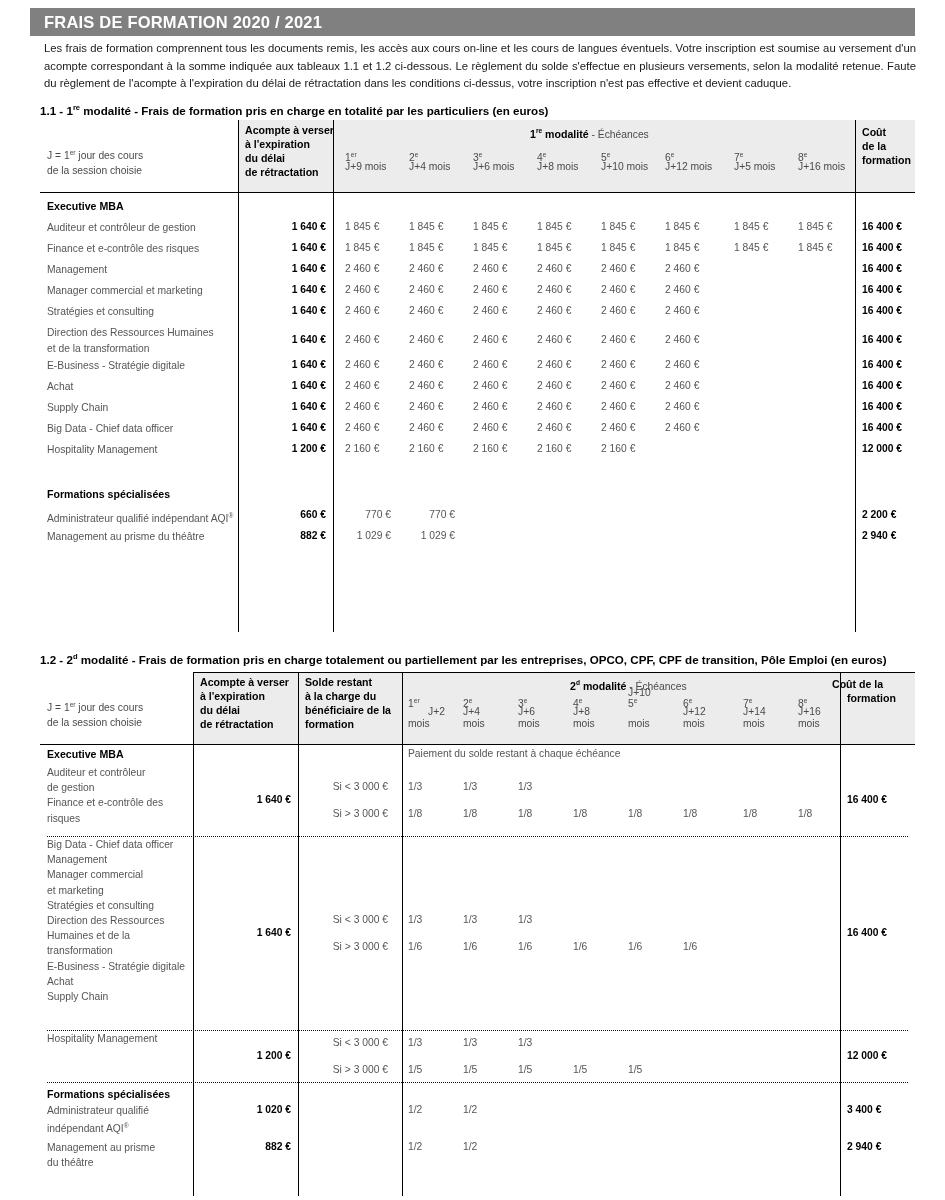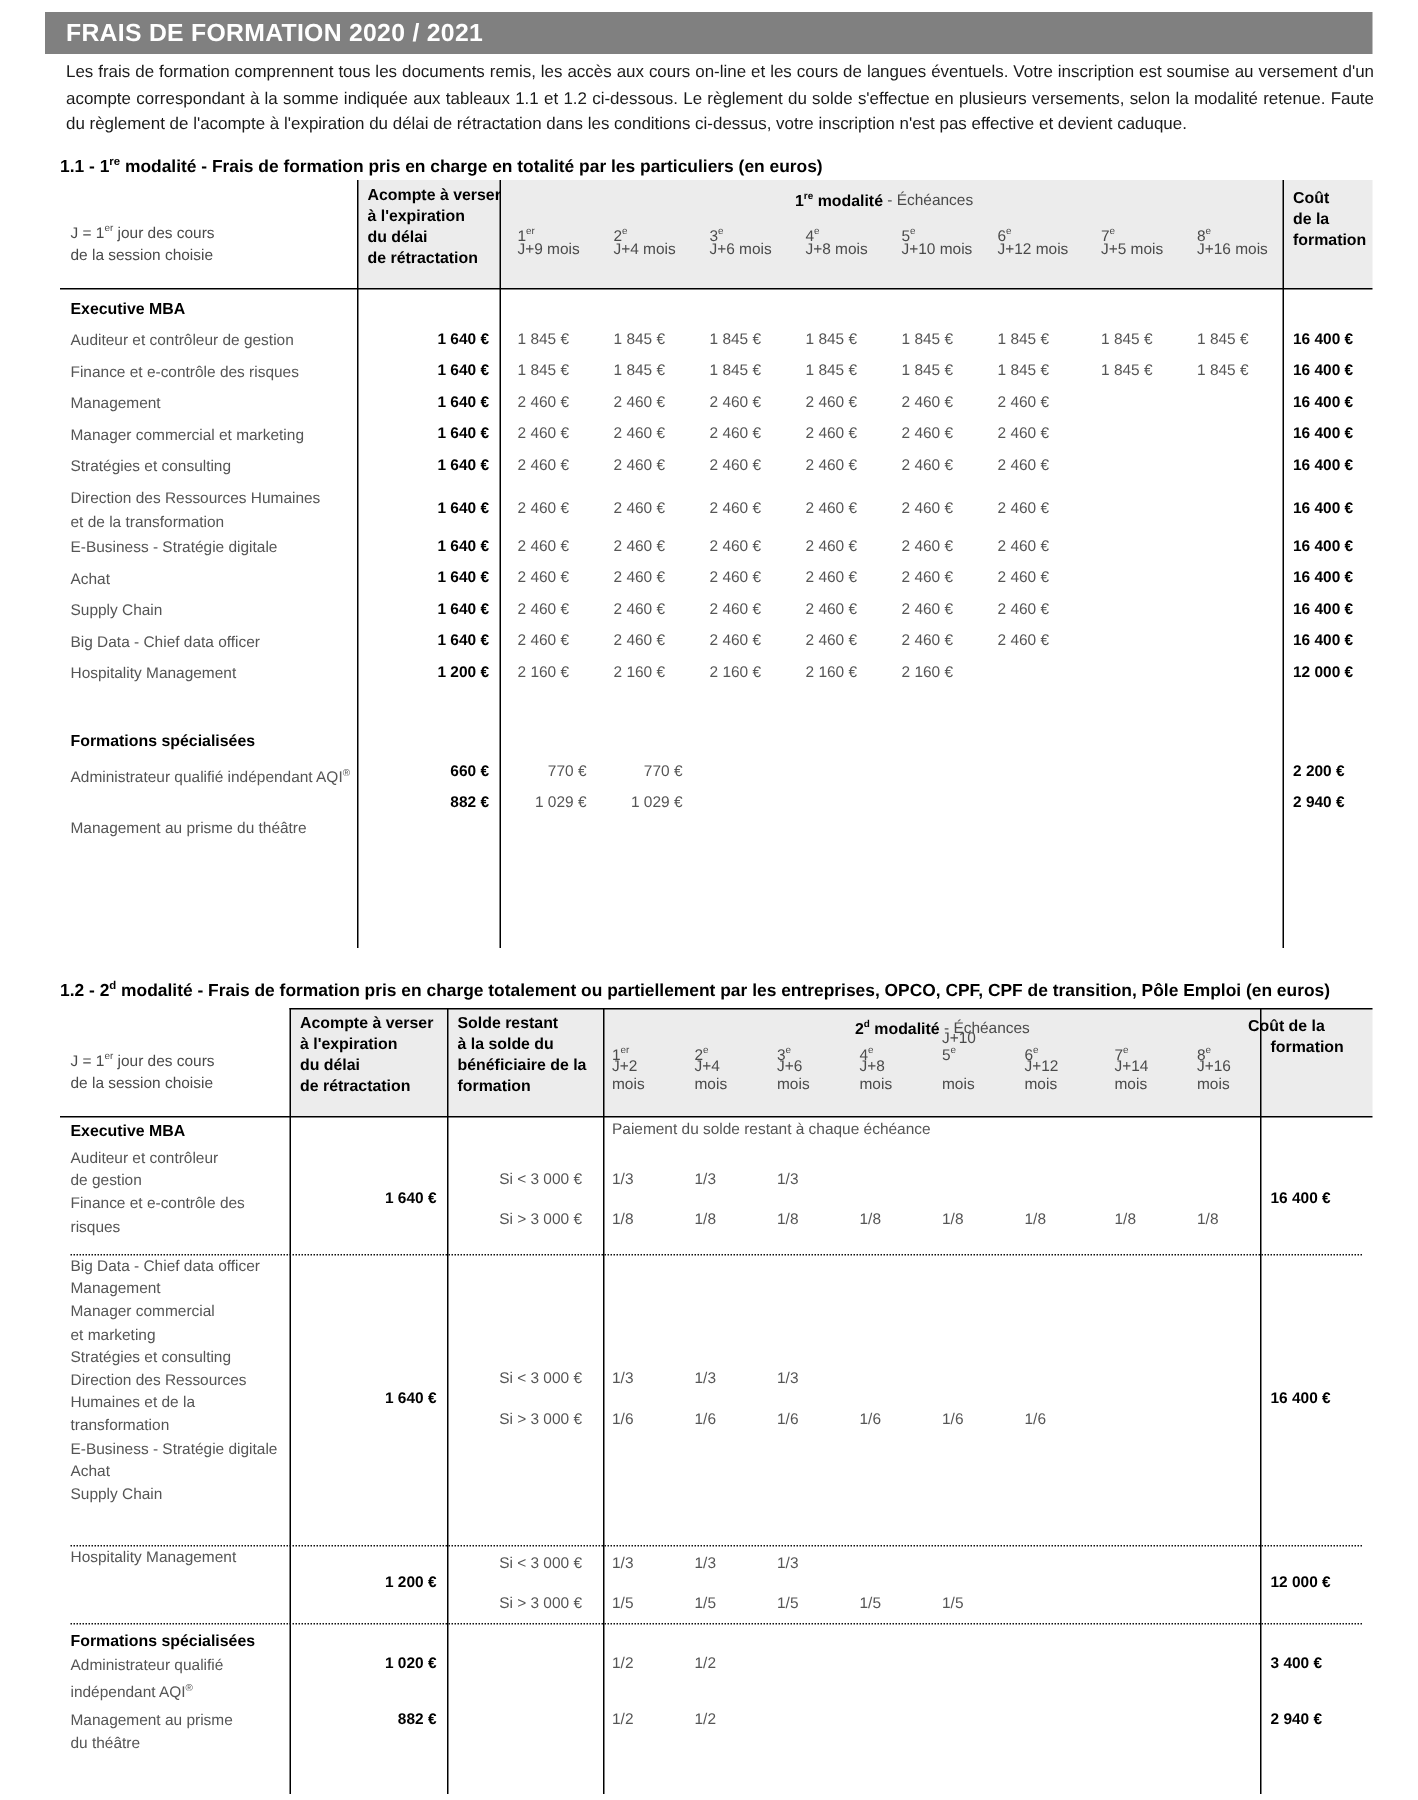--- a/index.html
+++ b/index.html
@@ -222,21 +222,21 @@
       <div class="cell" style="left:473px;top:443px;">2 160 €</div>
       <div class="cell" style="left:537px;top:443px;">2 160 €</div>
       <div class="cell" style="left:601px;top:443px;">2 160 €</div>
       <div class="cell bold" style="left:862px;top:443px;">12 000 €</div>
       <div class="rowlabel head" style="left:47px;top:488px;">Formations spécialisées</div>
       <div class="rowlabel" style="left:47px;top:509px;">Administrateur qualifié indépendant AQI<sup>®</sup></div>
       <div class="cell bold r" style="left:238px;top:509px;width:88px;">660 €</div>
       <div class="cell r" style="left:339px;top:509px;width:52px;">770 €</div>
       <div class="cell r" style="left:403px;top:509px;width:52px;">770 €</div>
       <div class="cell bold" style="left:862px;top:509px;">2 200 €</div>
-      <div class="rowlabel" style="left:47px;top:546px;">Management au prisme du théâtre</div>
+      <div class="rowlabel" style="left:47px;top:530px;">Management au prisme du théâtre</div>
       <div class="cell bold r" style="left:238px;top:530px;width:88px;">882 €</div>
       <div class="cell r" style="left:339px;top:530px;width:52px;">1 029 €</div>
       <div class="cell r" style="left:403px;top:530px;width:52px;">1 029 €</div>
       <div class="cell bold" style="left:862px;top:530px;">2 940 €</div>
     </div>
 
   <div class="section-caption" id="cap2"><span>1.2 - 2</span><sup>d</sup><span> modalité - Frais de formation pris en charge totalement ou partiellement par les entreprises, OPCO, CPF, CPF de transition, Pôle Emploi (en euros)</span></div>
 
   <div class="tbl" id="t2" style="left: 0px; top: 0px; width: 945px; height: 1200px;">
       <div class="hdr" style="left:193px;top:672px;width:722px;height:72px;"></div>
@@ -250,26 +250,26 @@
       <div class="hline-thin" style="left:193px;top:672px;width:722px;"></div>
       <div class="vline" style="left:193px;top:672px;height:524px;"></div>
       <div class="vline" style="left:298px;top:672px;height:524px;"></div>
       <div class="vline" style="left:402px;top:672px;height:524px;"></div>
       <div class="vline" style="left:840px;top:672px;height:524px;"></div>
       <div class="hcell b" style="left:200px;top:676px;">Acompte à verser</div>
       <div class="hcell b" style="left:200px;top:690px;">à l'expiration</div>
       <div class="hcell b" style="left:200px;top:704px;">du délai</div>
       <div class="hcell b" style="left:200px;top:718px;">de rétractation</div>
       <div class="hcell b" style="left:305px;top:676px;">Solde restant</div>
-      <div class="hcell b" style="left:305px;top:690px;">à la solde du</div>
+      <div class="hcell b" style="left:305px;top:690px;">à la charge du</div>
       <div class="hcell b" style="left:305px;top:704px;">bénéficiaire de la</div>
       <div class="hcell b" style="left:305px;top:718px;">formation</div>
       <div class="hcell" style="left:570px;top:676px;"><span style="font-weight: bold; color: rgb(0, 0, 0); font-size: 10.6px;">2<sup style="font-size:6.6px;vertical-align:super">d</sup> modalité</span><span style="color: rgb(74, 74, 74);"> - Échéances</span></div>
       <div class="hcell g" style="left:408px;top:694px;">1<sup>er</sup></div>
-      <div class="hcell g" style="left:408px;top:705px;">J+2</div>
+      <div class="hcell g" style="left:428px;top:705px;">J+2</div>
       <div class="hcell g" style="left:408px;top:717px;">mois</div>
       <div class="hcell g" style="left:463px;top:694px;">2<sup>e</sup></div>
       <div class="hcell g" style="left:463px;top:705px;">J+4</div>
       <div class="hcell g" style="left:463px;top:717px;">mois</div>
       <div class="hcell g" style="left:518px;top:694px;">3<sup>e</sup></div>
       <div class="hcell g" style="left:518px;top:705px;">J+6</div>
       <div class="hcell g" style="left:518px;top:717px;">mois</div>
       <div class="hcell g" style="left:573px;top:694px;">4<sup>e</sup></div>
       <div class="hcell g" style="left:573px;top:705px;">J+8</div>
       <div class="hcell g" style="left:573px;top:717px;">mois</div>

